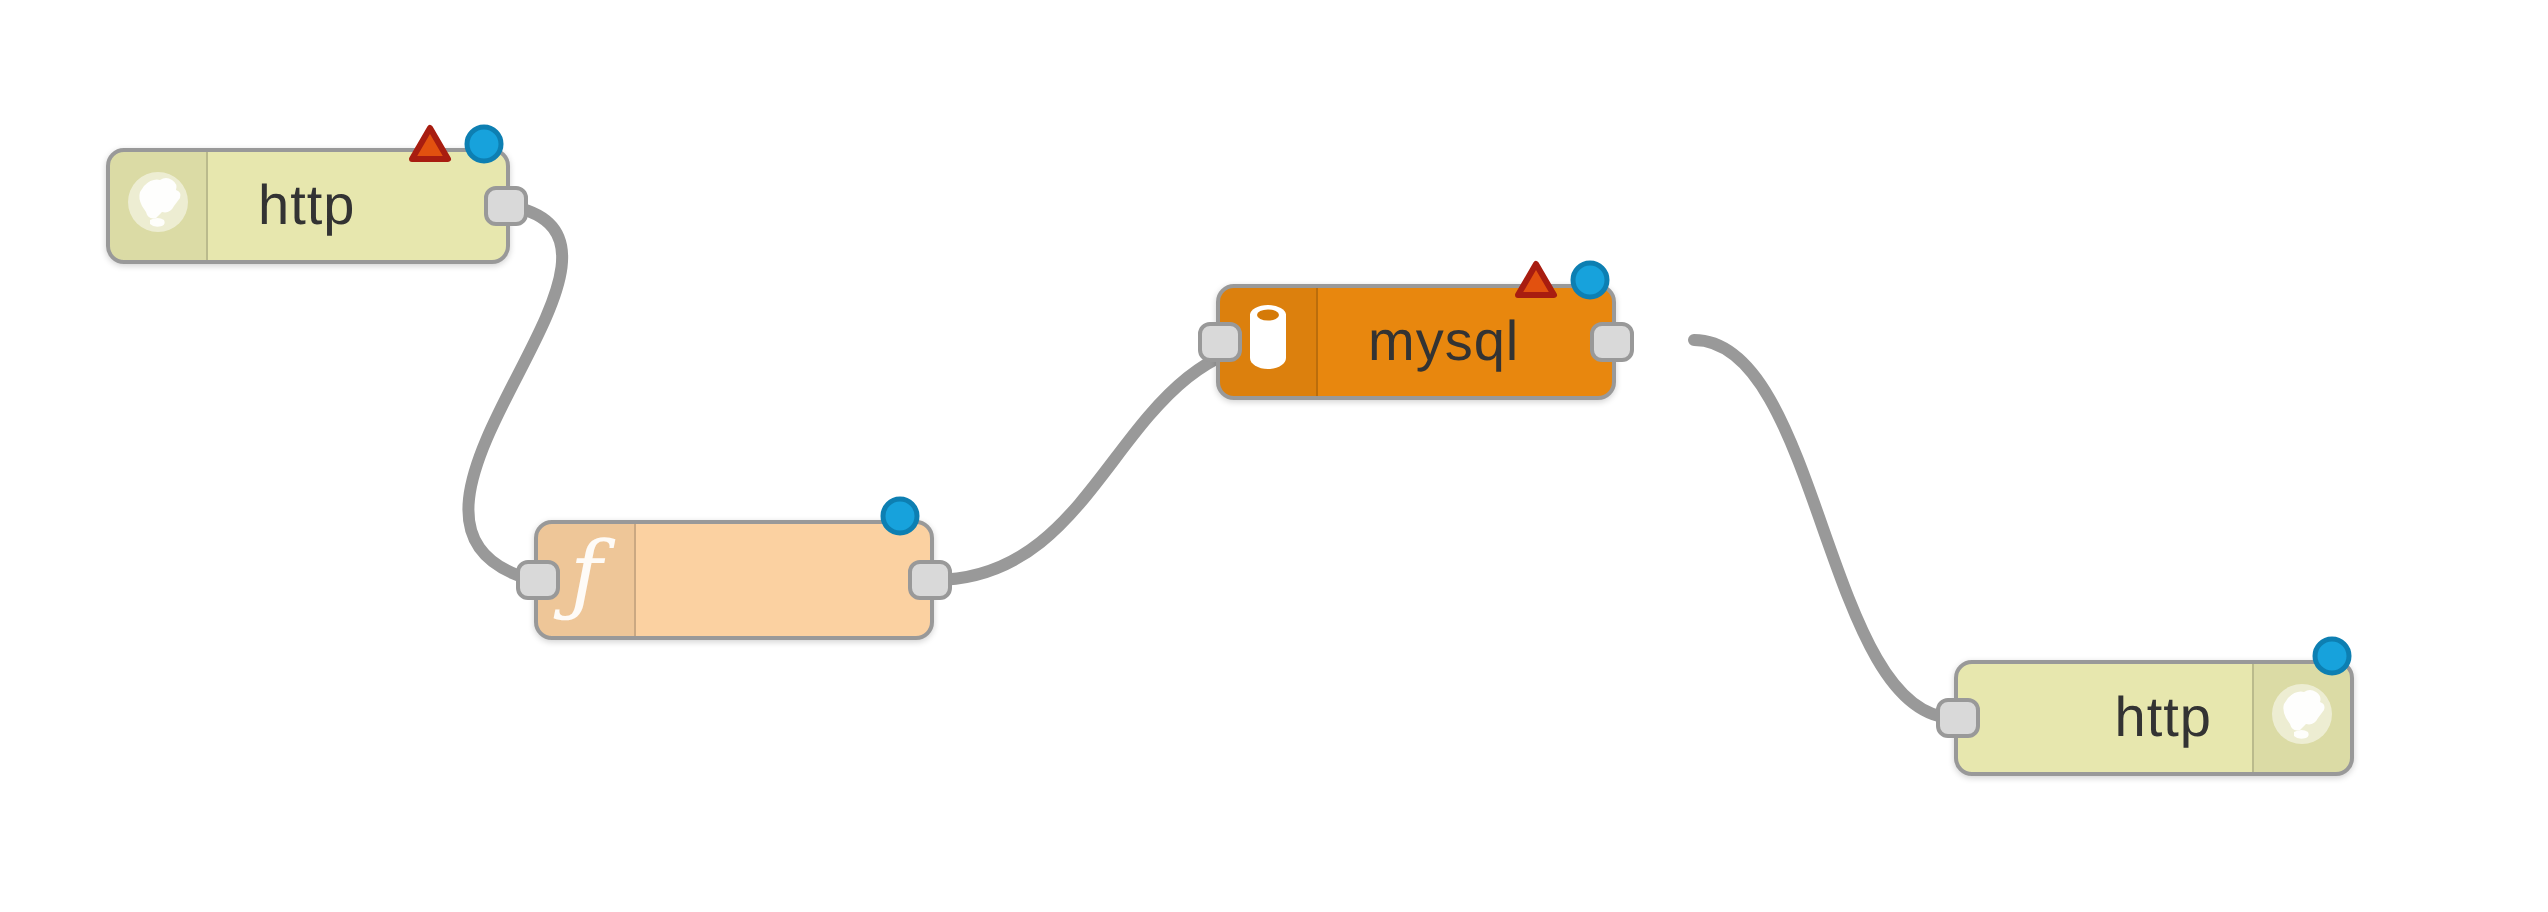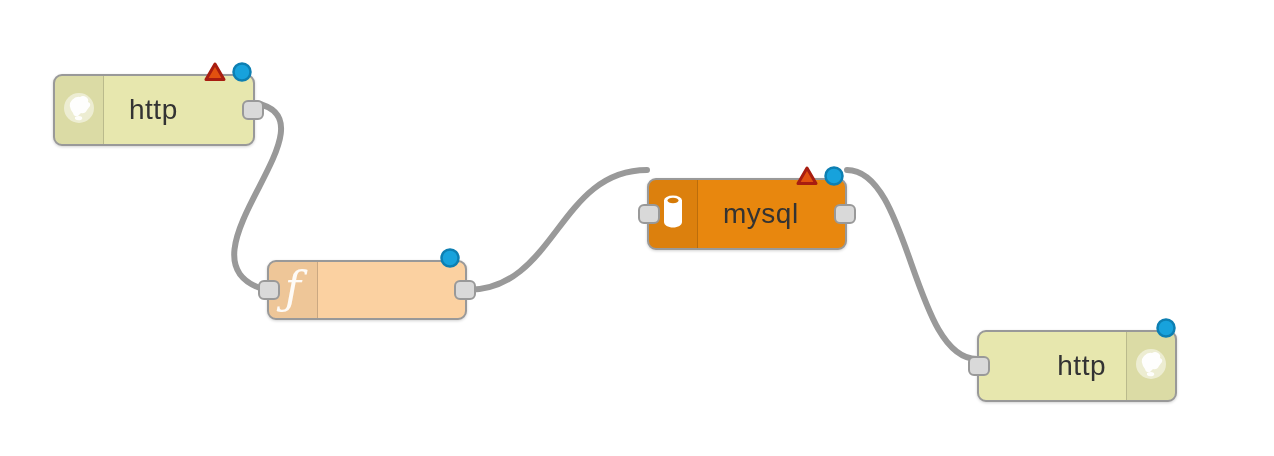--- a/index.html
+++ b/index.html
@@ -12,21 +12,21 @@
     font-family: "Liberation Sans", sans-serif;
   }
   .wires {
     position: absolute;
     left: 0; top: 0;
     z-index: 1;
   }
   .node {
     position: absolute;
     z-index: 2;
-    height: 72px;
+    height: 58px;
     border: 2px solid #999999;
     border-radius: 9px;
     box-sizing: border-box;
     display: flex;
     align-items: stretch;
     box-shadow: 0 1px 3px rgba(0,0,0,0.18);
     cursor: pointer;
   }
   .icon-area {
     width: 48px;
@@ -122,21 +122,21 @@
     <div class="node-label after-icon"></div>
     <div class="port input"></div>
     <div class="port output"></div>
     <span class="badge dot" style="right:4px;">
       <svg width="22" height="22" viewBox="0 0 22 22">
         <circle cx="11" cy="11" r="8.5" stroke-width="2.5" fill="#17a2dc" stroke="#0d7fb2"></circle>
       </svg>
     </span>
   </div>
 
-  <div class="node" style="left: 647px; top: 142px; width: 200px; background-color: rgb(232, 135, 14); margin-top: 36px;">
+  <div class="node" style="left: 608px; top: 142px; width: 200px; background-color: rgb(232, 135, 14);">
     <div class="icon-area left">
       <span>
         <svg width="34" height="40" viewBox="0 0 34 40">
           <path d="M8 8 V30 C8 33 12 35.5 17 35.5 C22 35.5 26 33 26 30 V8 Z" fill="#ffffff"></path>
           <ellipse cx="17" cy="8.5" rx="9" ry="5" fill="#ffffff"></ellipse>
           <ellipse cx="17" cy="8.5" rx="5.5" ry="2.8" fill="#d57a07"></ellipse>
         </svg>
       </span>
     </div>
     <div class="node-label after-icon">mysql</div>

